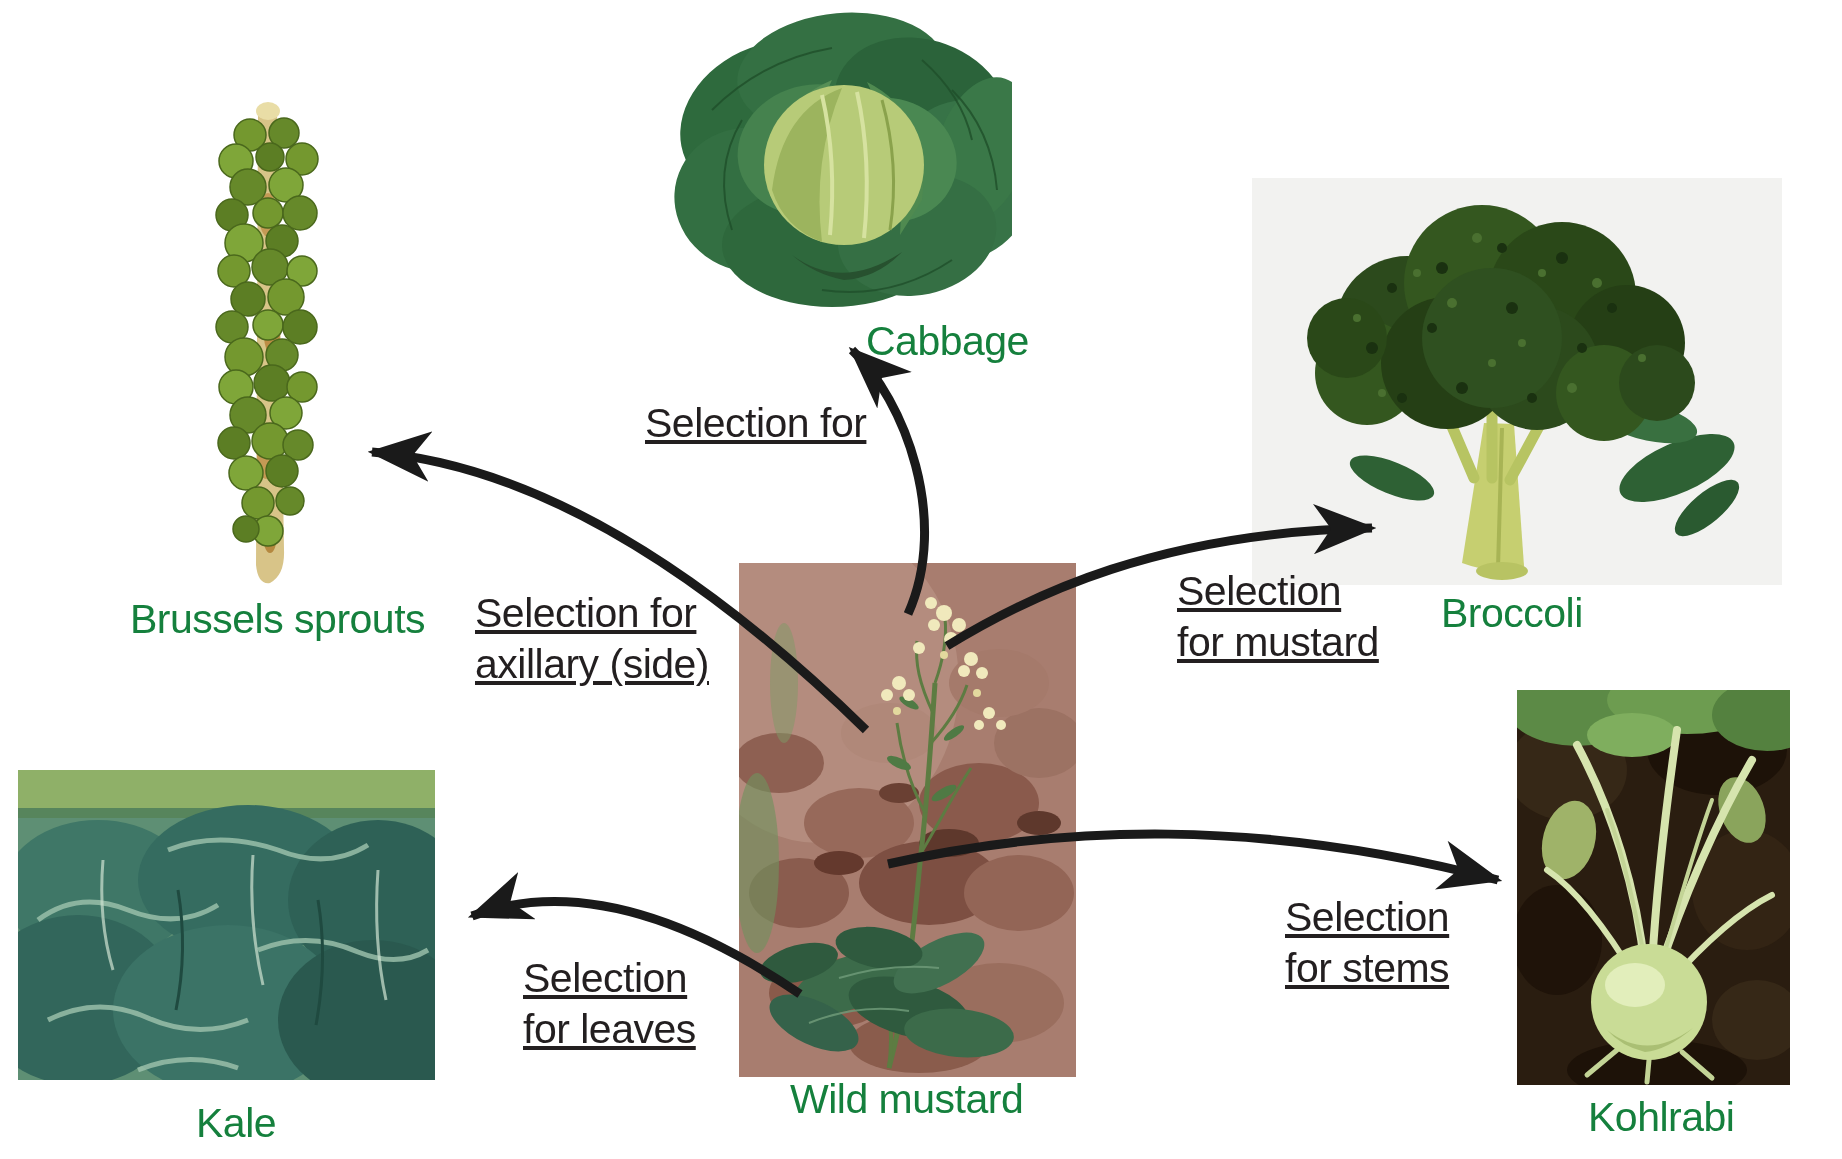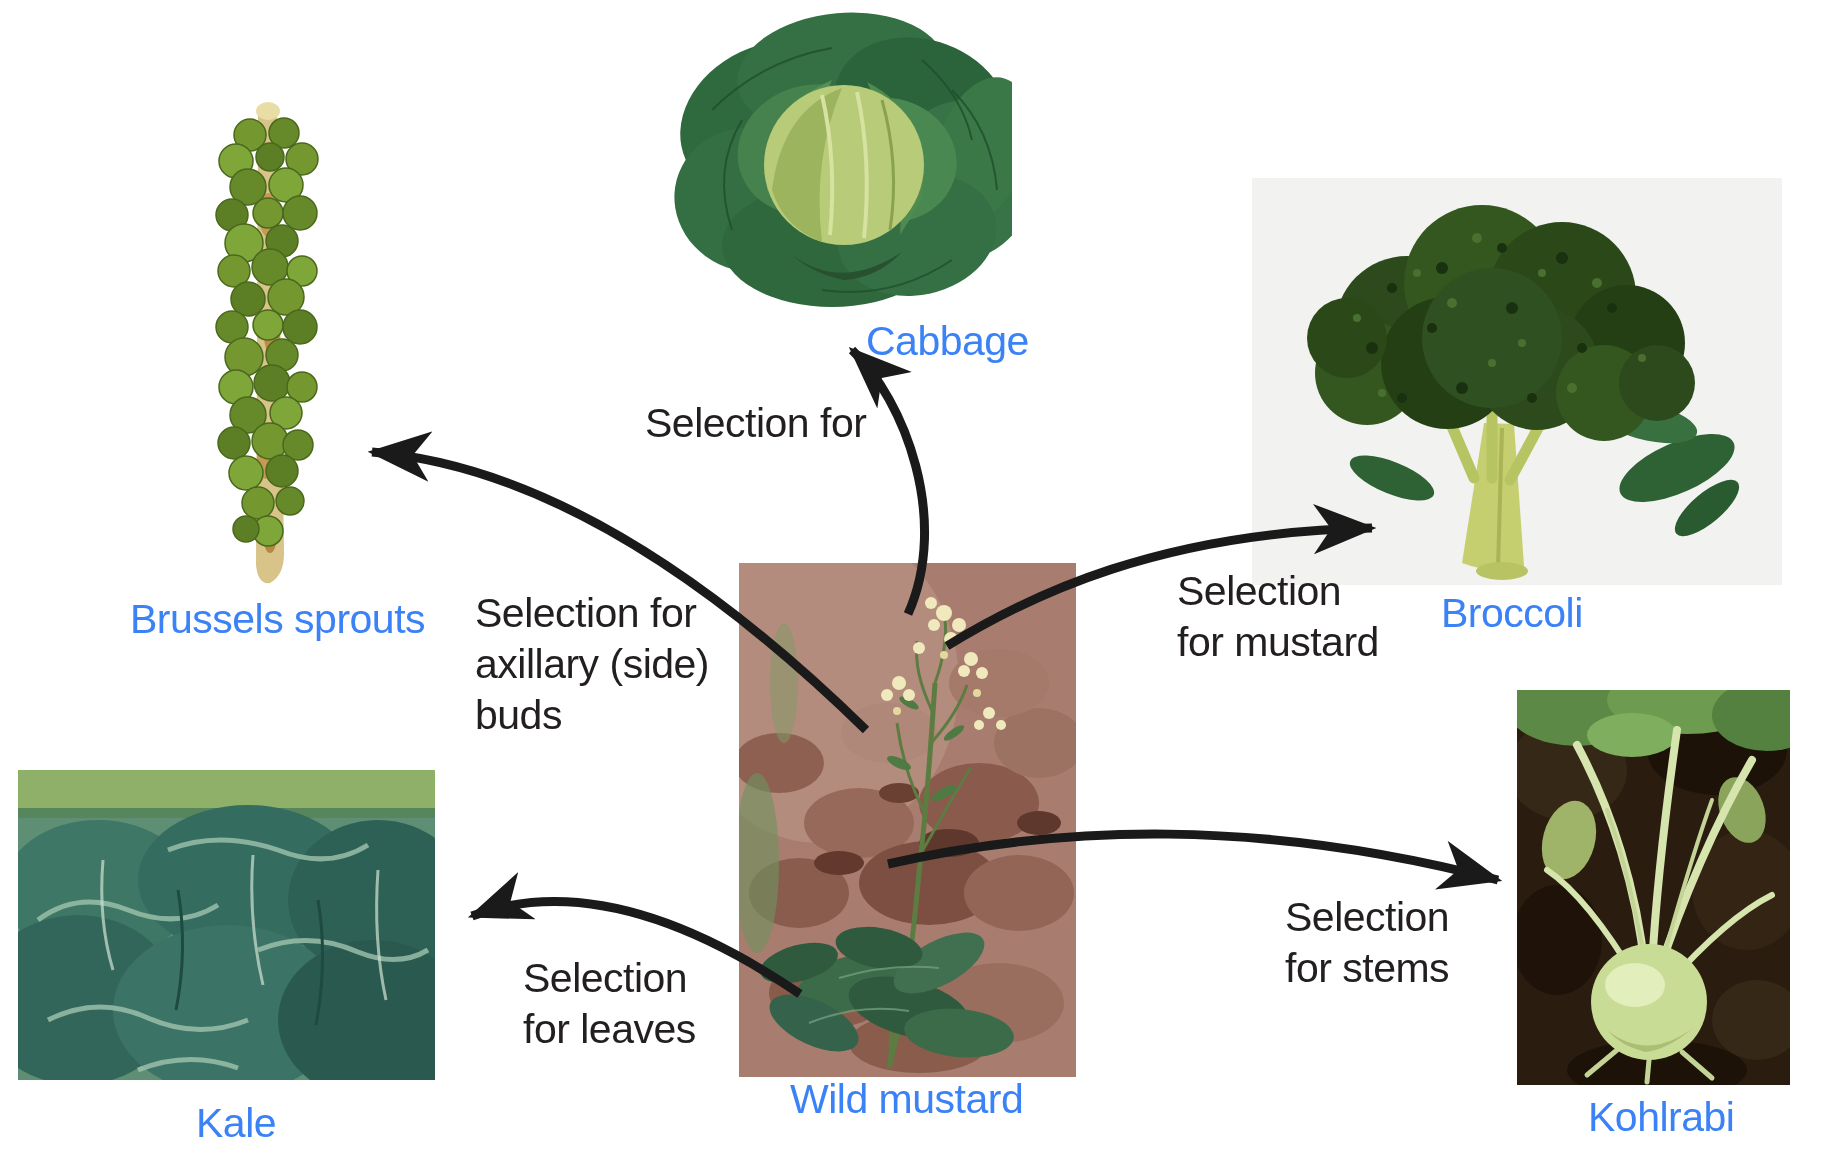--- a/index.html
+++ b/index.html
@@ -2,28 +2,28 @@
 <html><head>
 <meta charset="utf-8">
 <style>
   html,body{margin:0;padding:0;background:#ffffff;}
   #canvas{
     position:relative;width:1842px;height:1159px;background:#ffffff;overflow:hidden;
     font-family:"Liberation Sans","DejaVu Sans",sans-serif;color:#231f20;
   }
   .photo{position:absolute;line-height:0;}
   .lbl{
-    position:absolute;font-size:41px;letter-spacing:-0.5px;color:#3b82f6;
+    position:absolute;font-size:41px;letter-spacing:-0.5px;color:#15803d;
     white-space:nowrap;line-height:51px;z-index:6;
   }
   .sel{
     position:absolute;font-size:41px;letter-spacing:-0.5px;color:#231f20;
     line-height:51px;z-index:6;
   }
-  .sel div{white-space:nowrap;}
+  .sel div{white-space:nowrap;text-decoration:underline;}
   #arrow-layer{position:absolute;left:0;top:0;z-index:5;}
 </style>
 </head>
 <body>
 
 <div id="canvas">
 
   <div class="photo" style="left:198px;top:95px;">
     <svg width="140" height="500" viewBox="0 0 140 500">
       <path d="M60 15 Q70 5 79 16 L86 455 Q87 480 72 488 Q60 490 58 470 Z" fill="#d8c488"></path>
@@ -312,21 +312,20 @@
     </g>
   </svg>
 
   <div class="sel" style="left:645px;top:398px;">
     <div>Selection for</div>
   </div>
 
   <div class="sel" style="left:475px;top:588px;">
     <div>Selection for</div>
     <div>axillary (side)</div>
-    <div>buds</div>
   </div>
 
   <div class="sel" style="left:1177px;top:566px;">
     <div>Selection</div>
     <div>for mustard</div>
   </div>
 
   <div class="sel" style="left:523px;top:953px;">
     <div>Selection</div>
     <div>for leaves</div>

